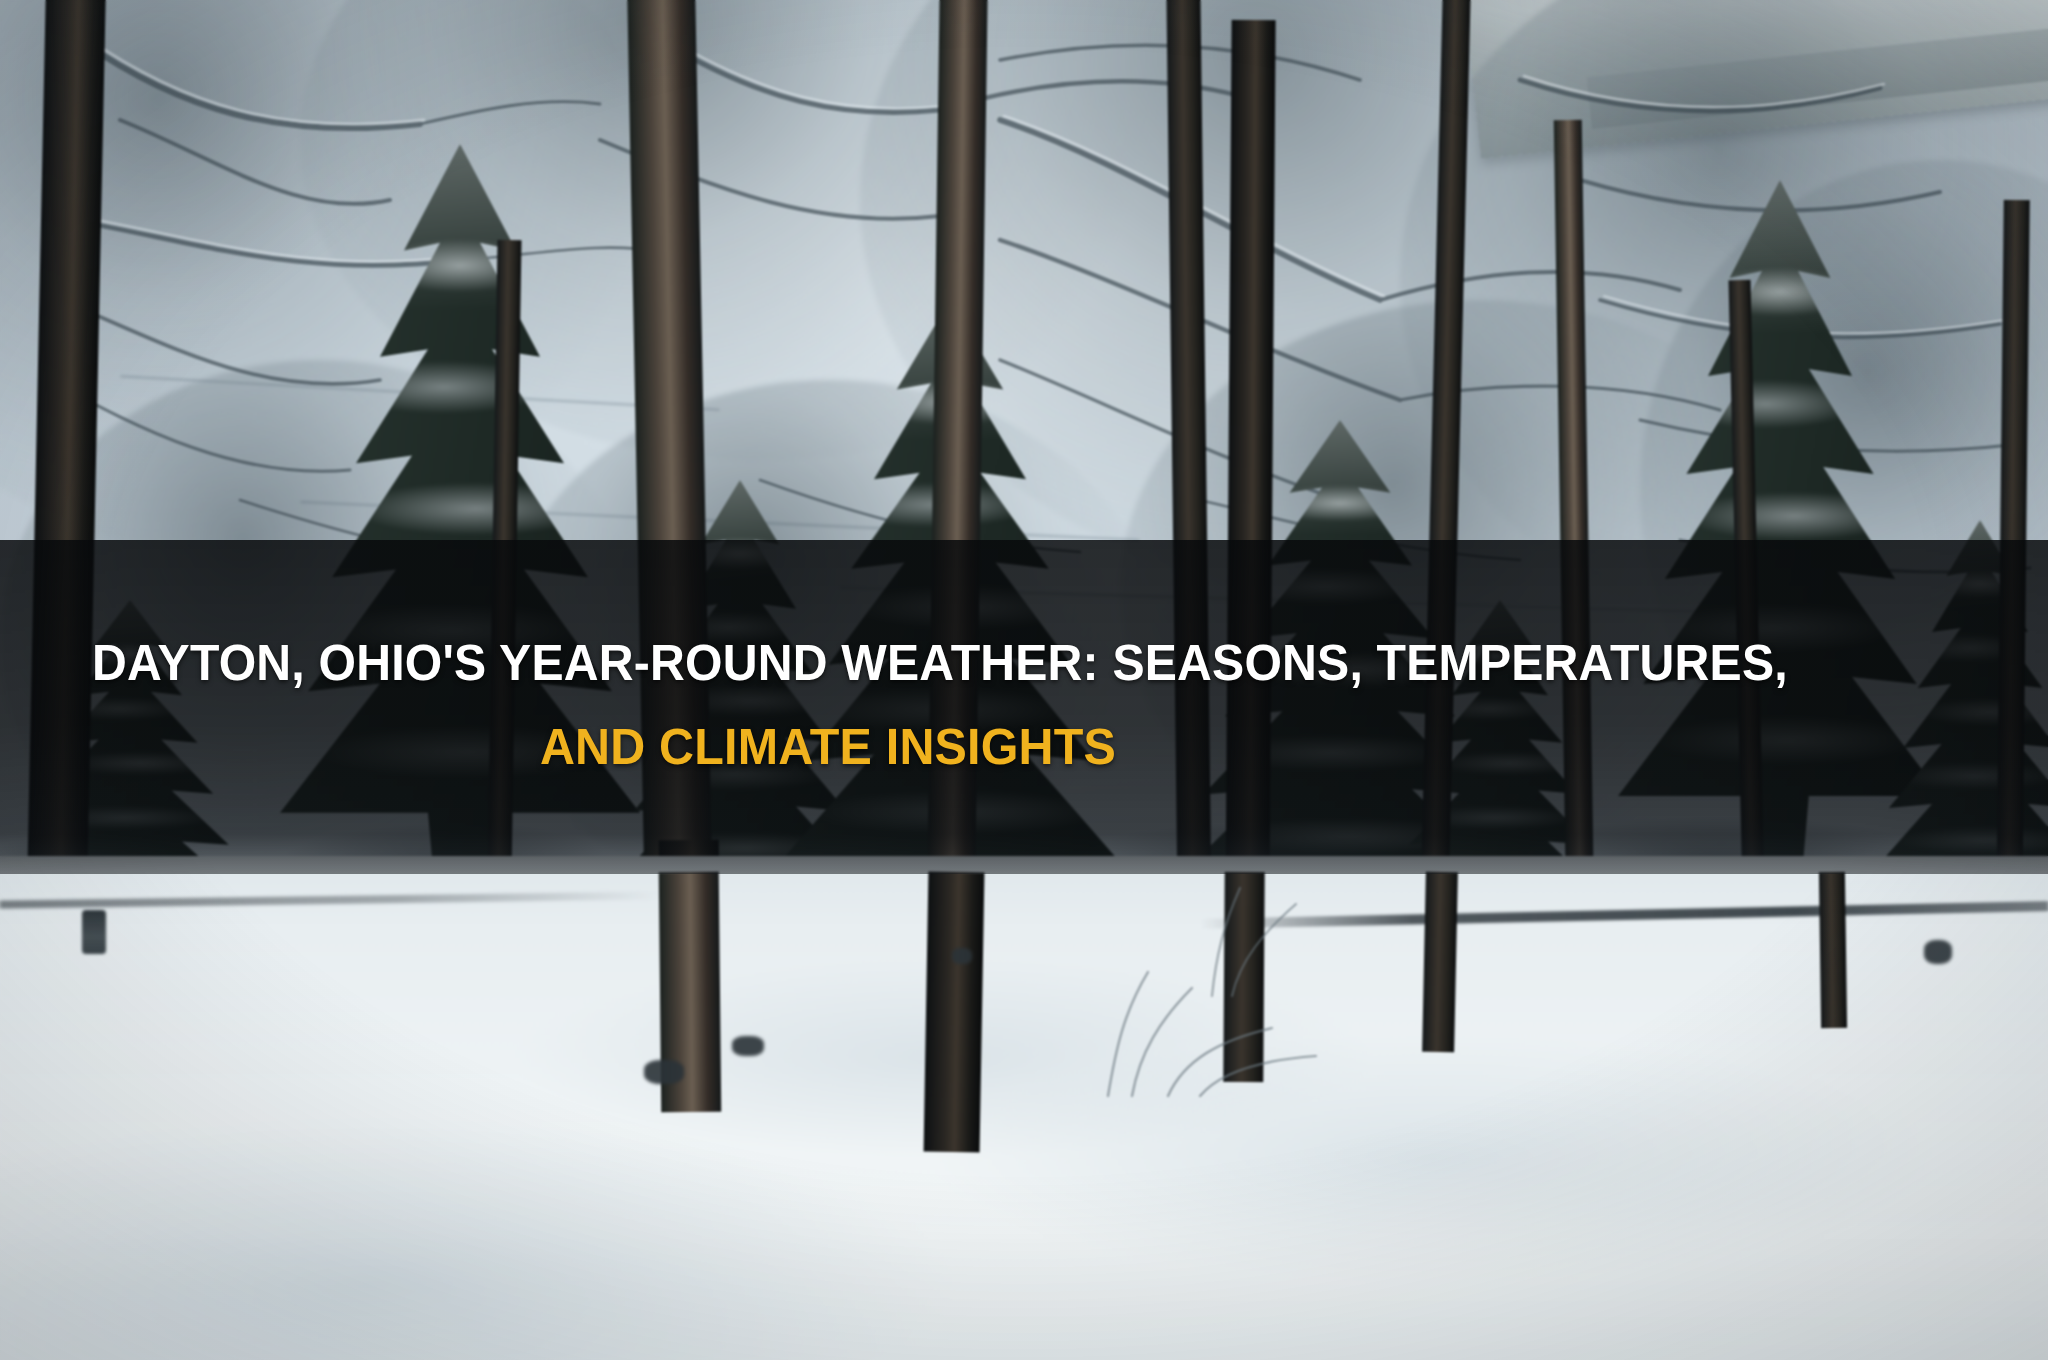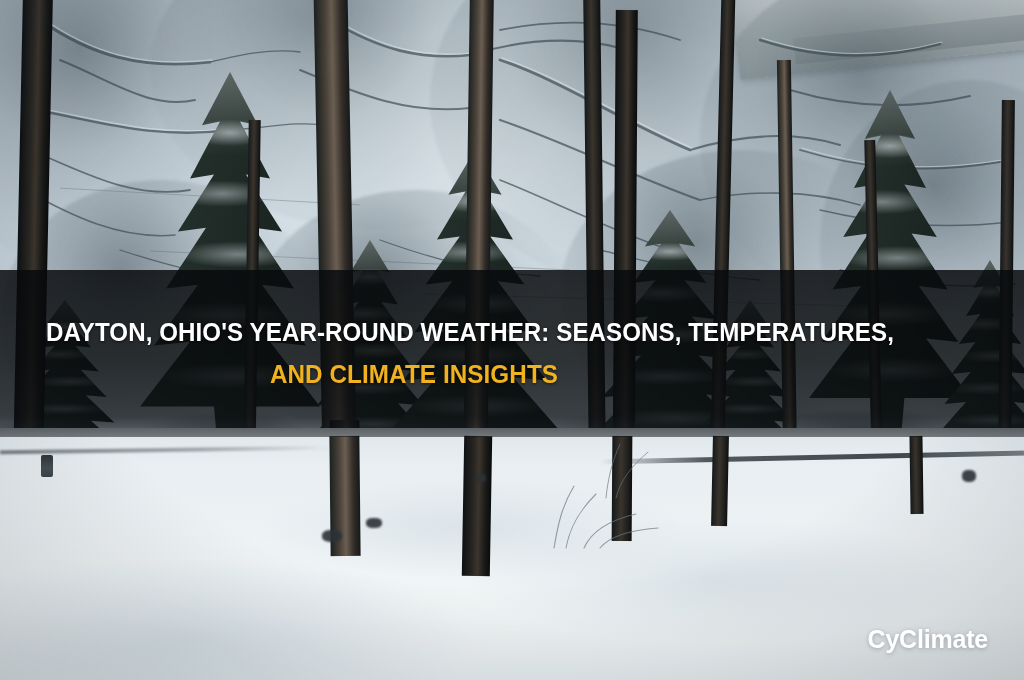--- a/index.html
+++ b/index.html
@@ -378,15 +378,14 @@
     <div class="softness"></div>
     <div class="vignette"></div>
   </div>
 
   <div class="banner"></div>
   <div class="banner-inner">
     <div class="headline-1">DAYTON, OHIO'S YEAR-ROUND WEATHER: SEASONS, TEMPERATURES,</div>
     <div class="headline-2">AND CLIMATE INSIGHTS</div>
   </div>
 
-  <div class="watermark">CyClimate</div>
 
 </div>
 
 </body></html>

